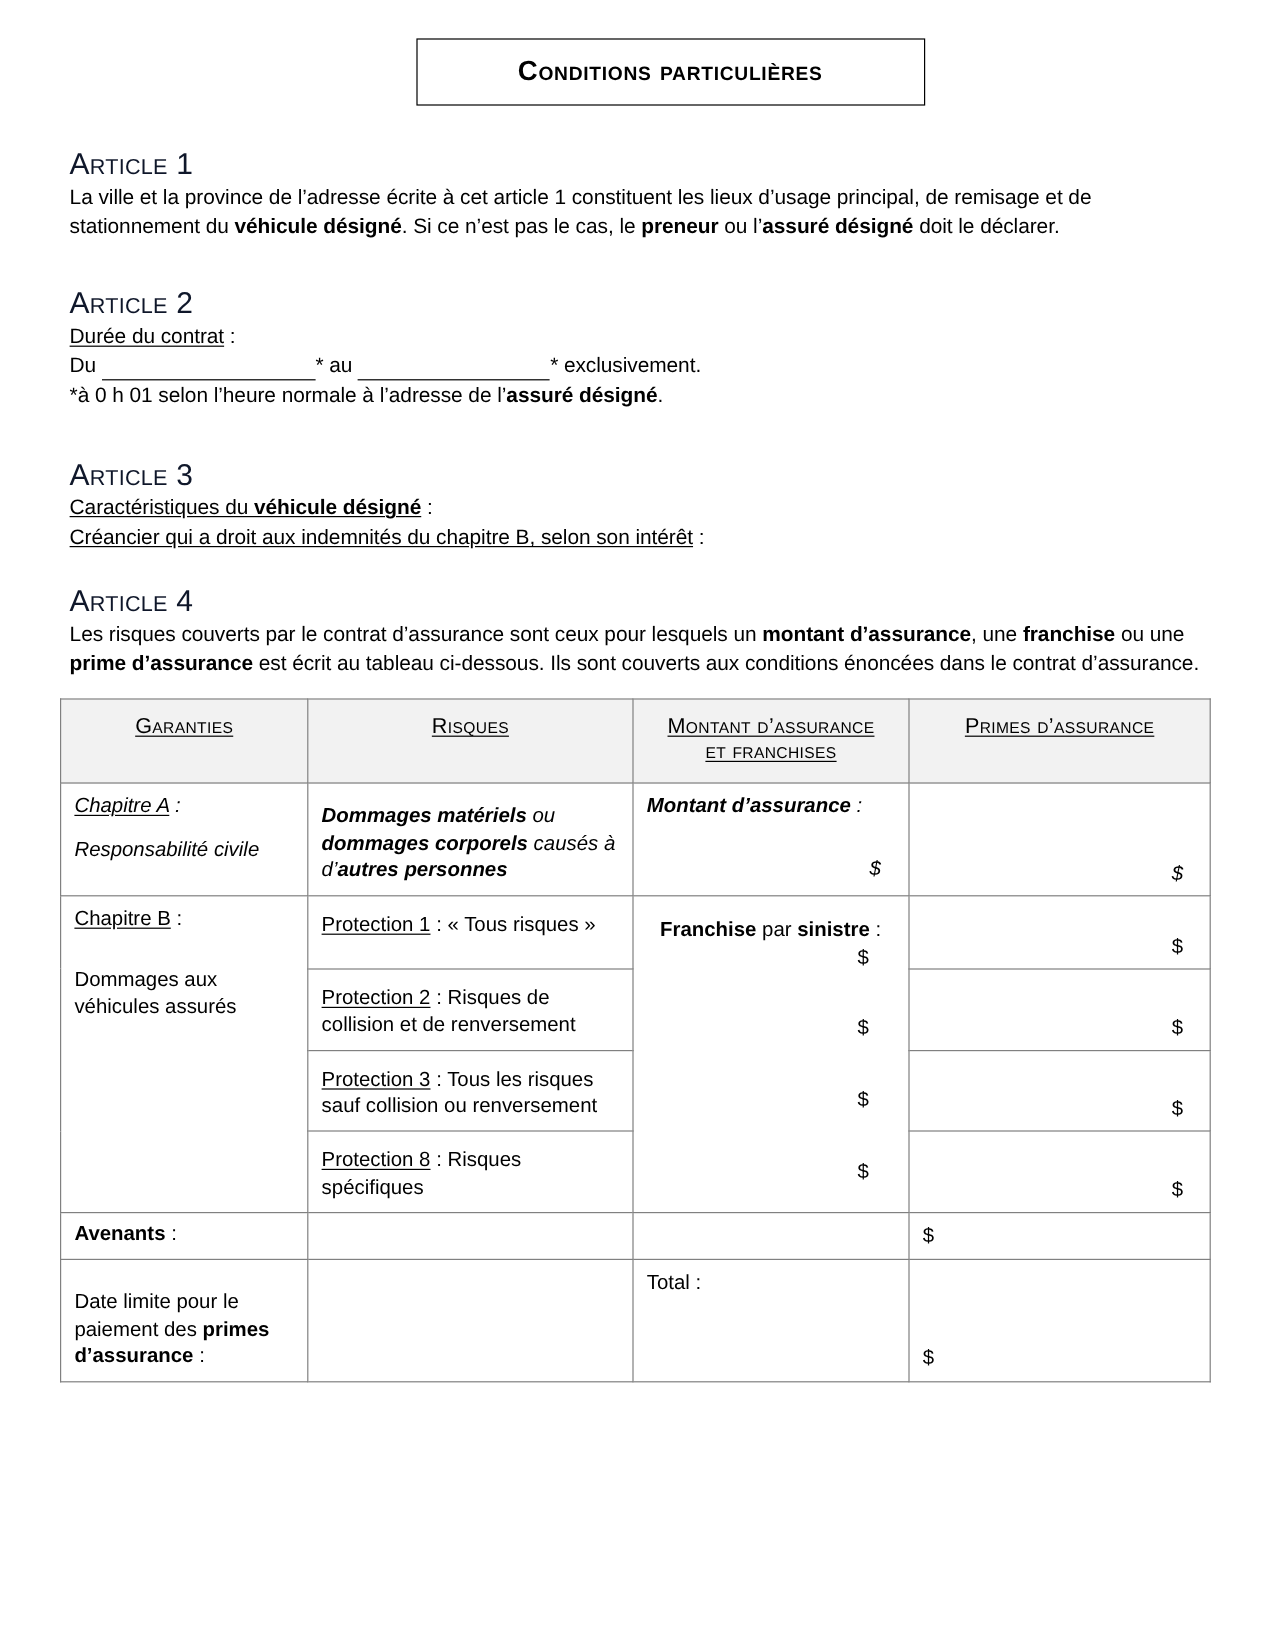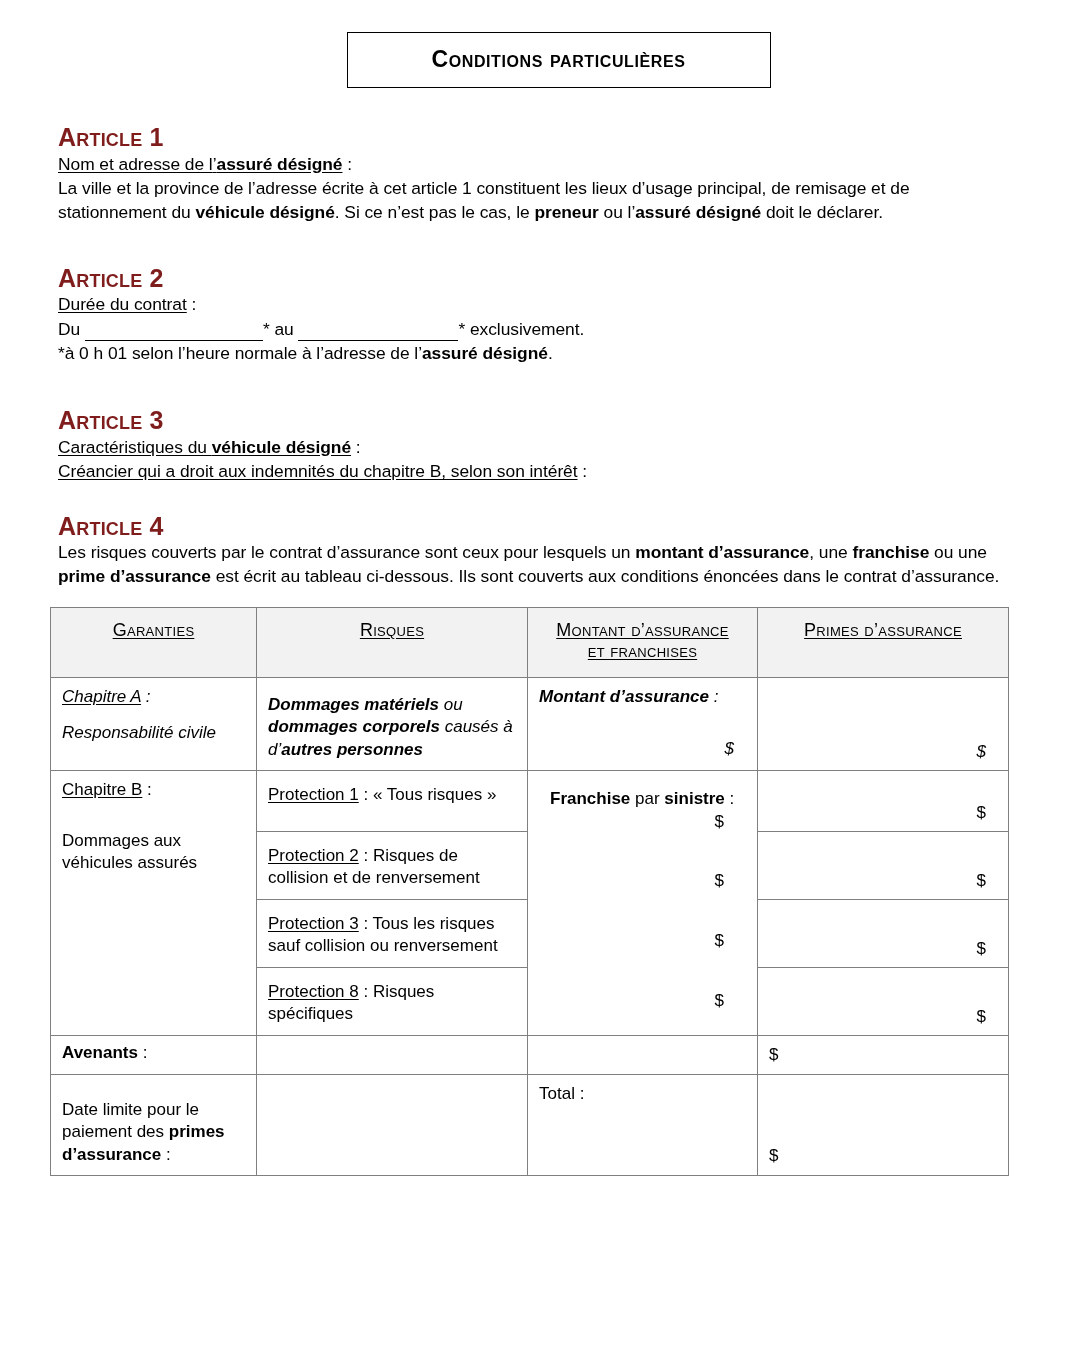--- a/index.html
+++ b/index.html
@@ -44,24 +44,24 @@
     line-height: 1.05;
     white-space: nowrap;
   }
 
   
   .content {
     padding: 0 60px 0 58px;
   }
 
   .article-h {
-    color: #7f1d1d;
+    color: #0f172a;
     font-size: 25px;
     font-variant: small-caps;
-    font-weight: bold;
+    font-weight: normal;
     letter-spacing: 0.2px;
     margin: 0;
     line-height: 1.1;
   }
   .art1 { margin-top: 36px; }
   .art2 { margin-top: 40px; }
   .art3 { margin-top: 42px; }
   .art4 { margin-top: 29px; }
 
   p.body-p {
@@ -161,21 +161,20 @@
   <div class="title-wrap">
     <div class="title-box">
       <div class="title-text">Conditions particulières</div>
     </div>
   </div>
 
   <div class="content">
 
     <div class="article-h art1">Article 1</div>
 
-    <p class="body-p sub-label"><span class="u"><span>Nom et adresse de l</span><span>’</span><b>assuré désigné</b></span><span> :</span></p>
 
     <p class="body-p para-1"><span>La ville et la province de l’adresse écrite à cet article 1 constituent les lieux d’usage principal, de remisage et de stationnement du </span><b>véhicule désigné</b><span>. Si ce n’est pas le cas, le </span><b>preneur</b><span> ou l’</span><b>assuré désigné</b><span> doit le déclarer.</span></p>
 
     <div class="article-h art2">Article 2</div>
 
     <p class="body-p sub-label"><span class="u">Durée du contrat</span><span> :</span></p>
 
     <p class="body-p duree-line"><span>Du </span><span class="blankline bl-1"></span><span>* au </span><span class="blankline bl-2"></span><span>* exclusivement.</span></p>
 
     <p class="body-p note-line"><span>*à 0 h 01 selon l’heure normale à l’adresse de l’</span><b>assuré désigné</b><span>.</span></p>

